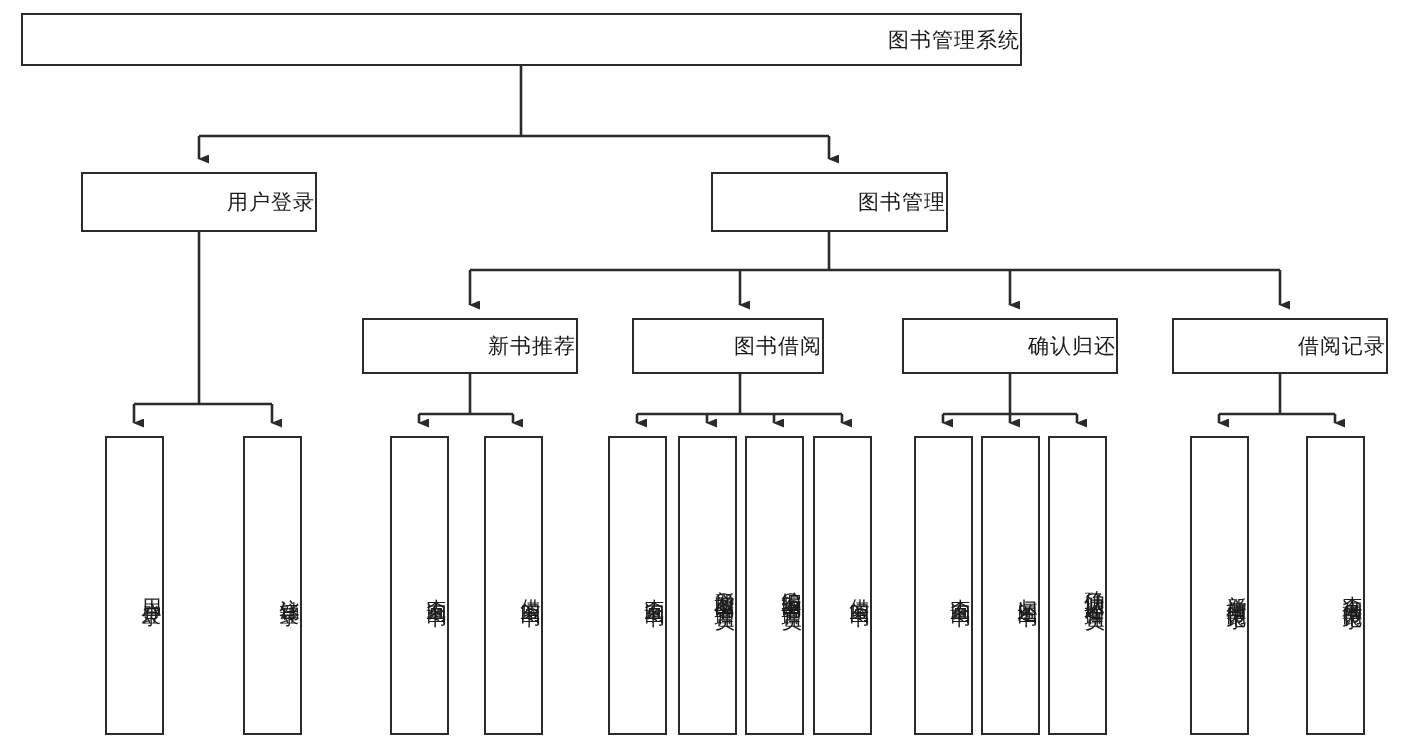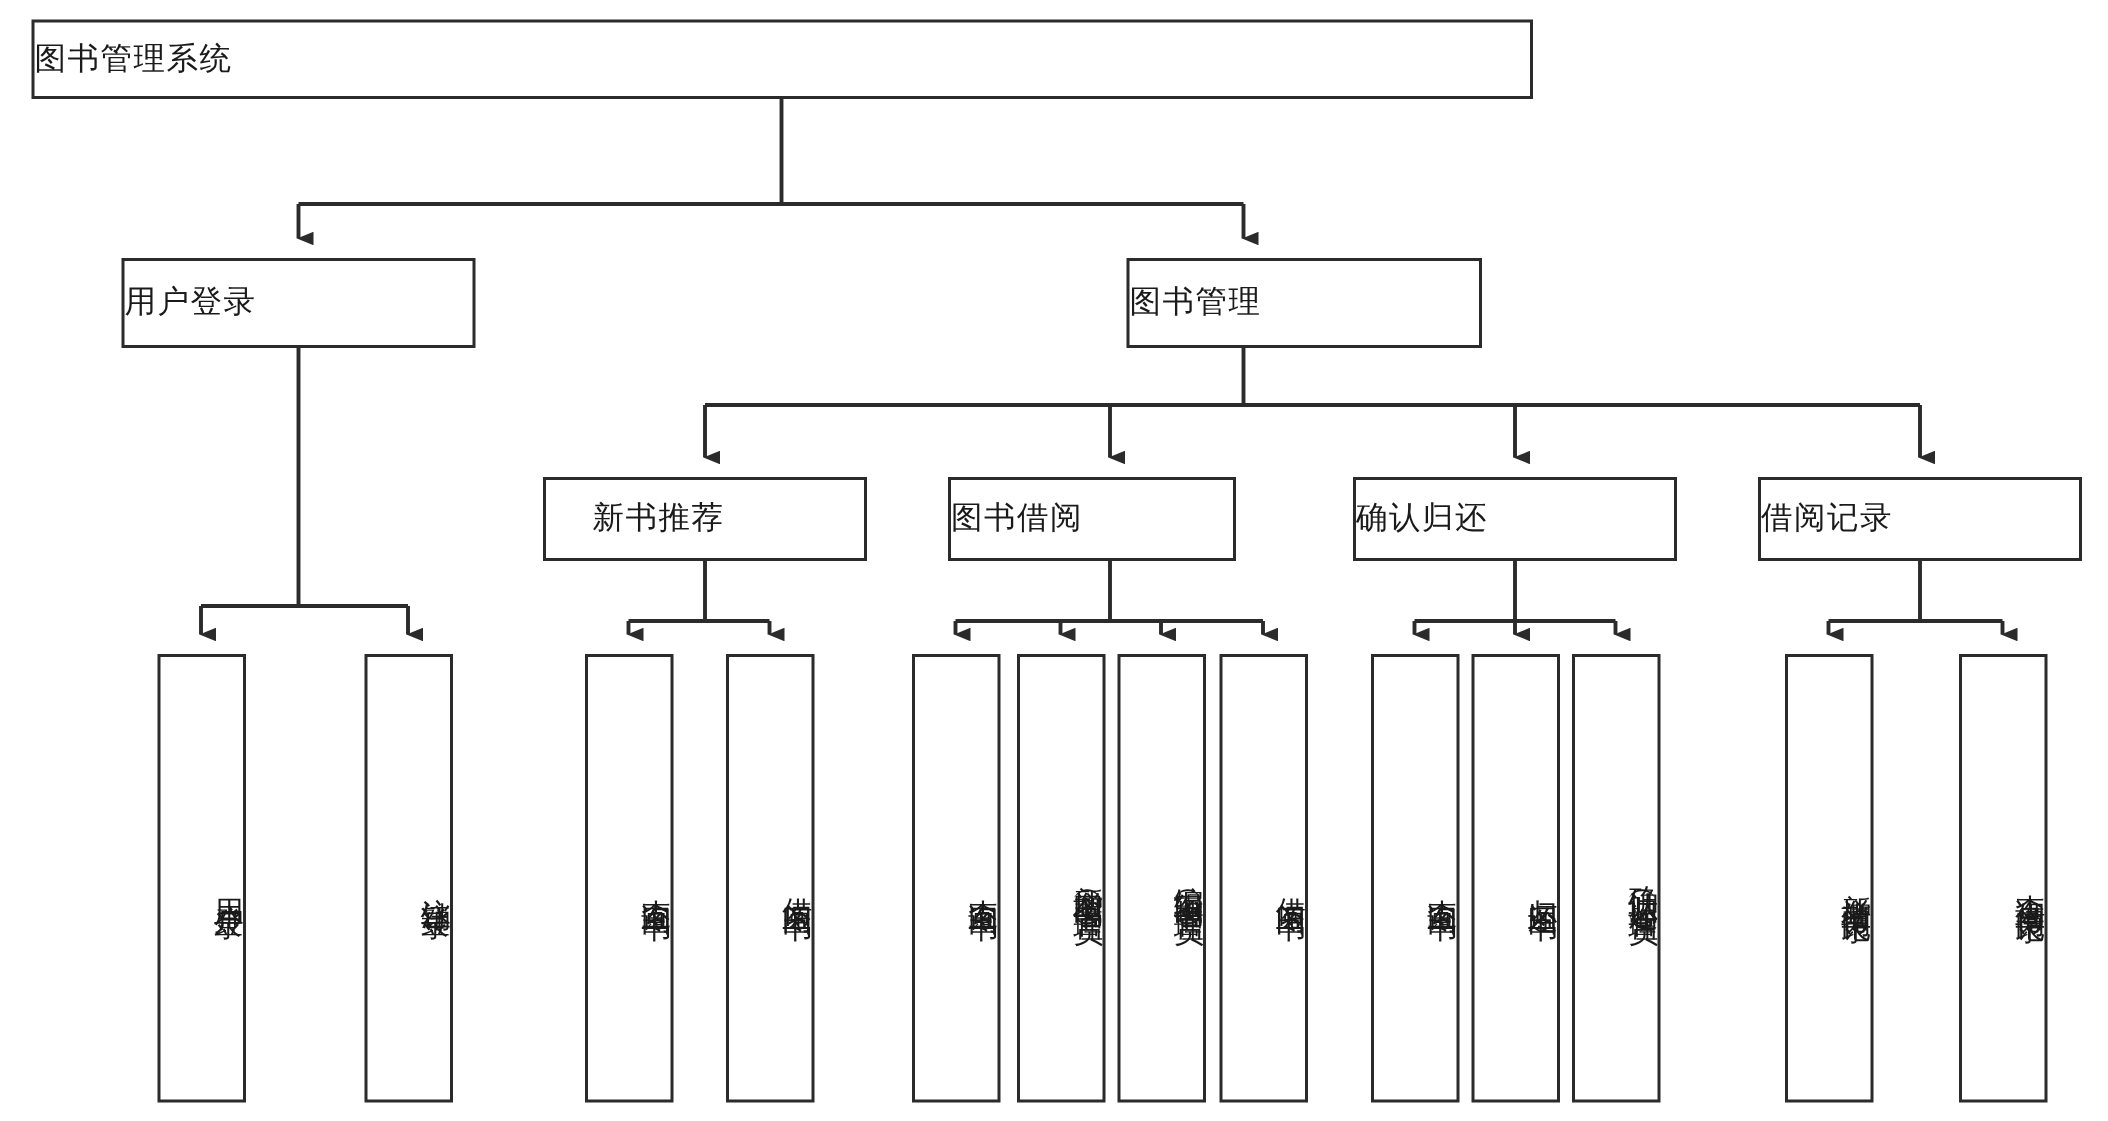--- a/index.html
+++ b/index.html
@@ -24,21 +24,21 @@
     width: 1405px;
     height: 747px;
   }
   .node {
     position: absolute;
     box-sizing: border-box;
     background: #ffffff;
     border: 2px solid #2b2b2b;
     display: flex;
     align-items: center;
-    justify-content: flex-start;
+    justify-content: flex-end;
     text-align: center;
     color: #1a1a1a;
   }
   .node.h {
     font-size: 21px;
     line-height: 1.2;
     letter-spacing: 1px;
   }
   .node.v {
     font-size: 20px;
@@ -113,21 +113,21 @@
       </g>
   </svg>
 
   <div id="nodes">
       <div class="node h" style="left: 21px; top: 13px; width: 1001px; height: 53px;">
         <span class="lbl">图书管理系统</span>
       </div>
       <div class="node h" style="left: 81px; top: 172px; width: 236px; height: 60px;">
         <span class="lbl">用户登录</span>
       </div>
-      <div class="node h" style="left: 711px; top: 172px; width: 237px; height: 60px; margin-left: 40px;">
+      <div class="node h" style="left: 711px; top: 172px; width: 237px; height: 60px;">
         <span class="lbl">图书管理</span>
       </div>
       <div class="node h" style="left: 362px; top: 318px; width: 216px; height: 56px; padding-left: 31px;">
         <span class="lbl">新书推荐</span>
       </div>
       <div class="node h" style="left: 632px; top: 318px; width: 192px; height: 56px;">
         <span class="lbl">图书借阅</span>
       </div>
       <div class="node h" style="left: 902px; top: 318px; width: 216px; height: 56px;">
         <span class="lbl">确认归还</span>

